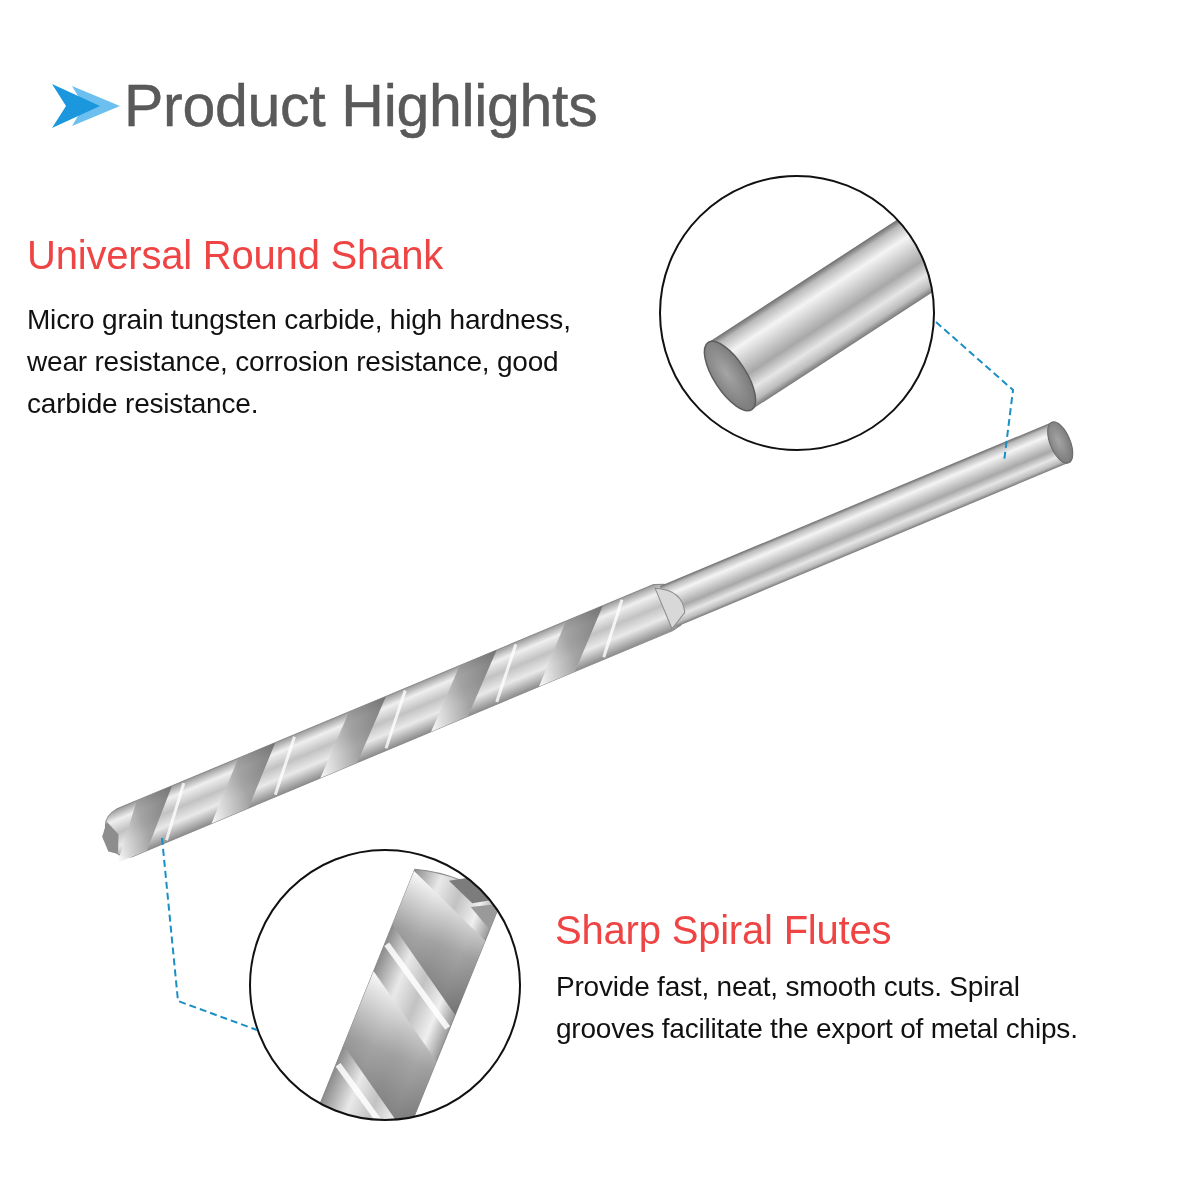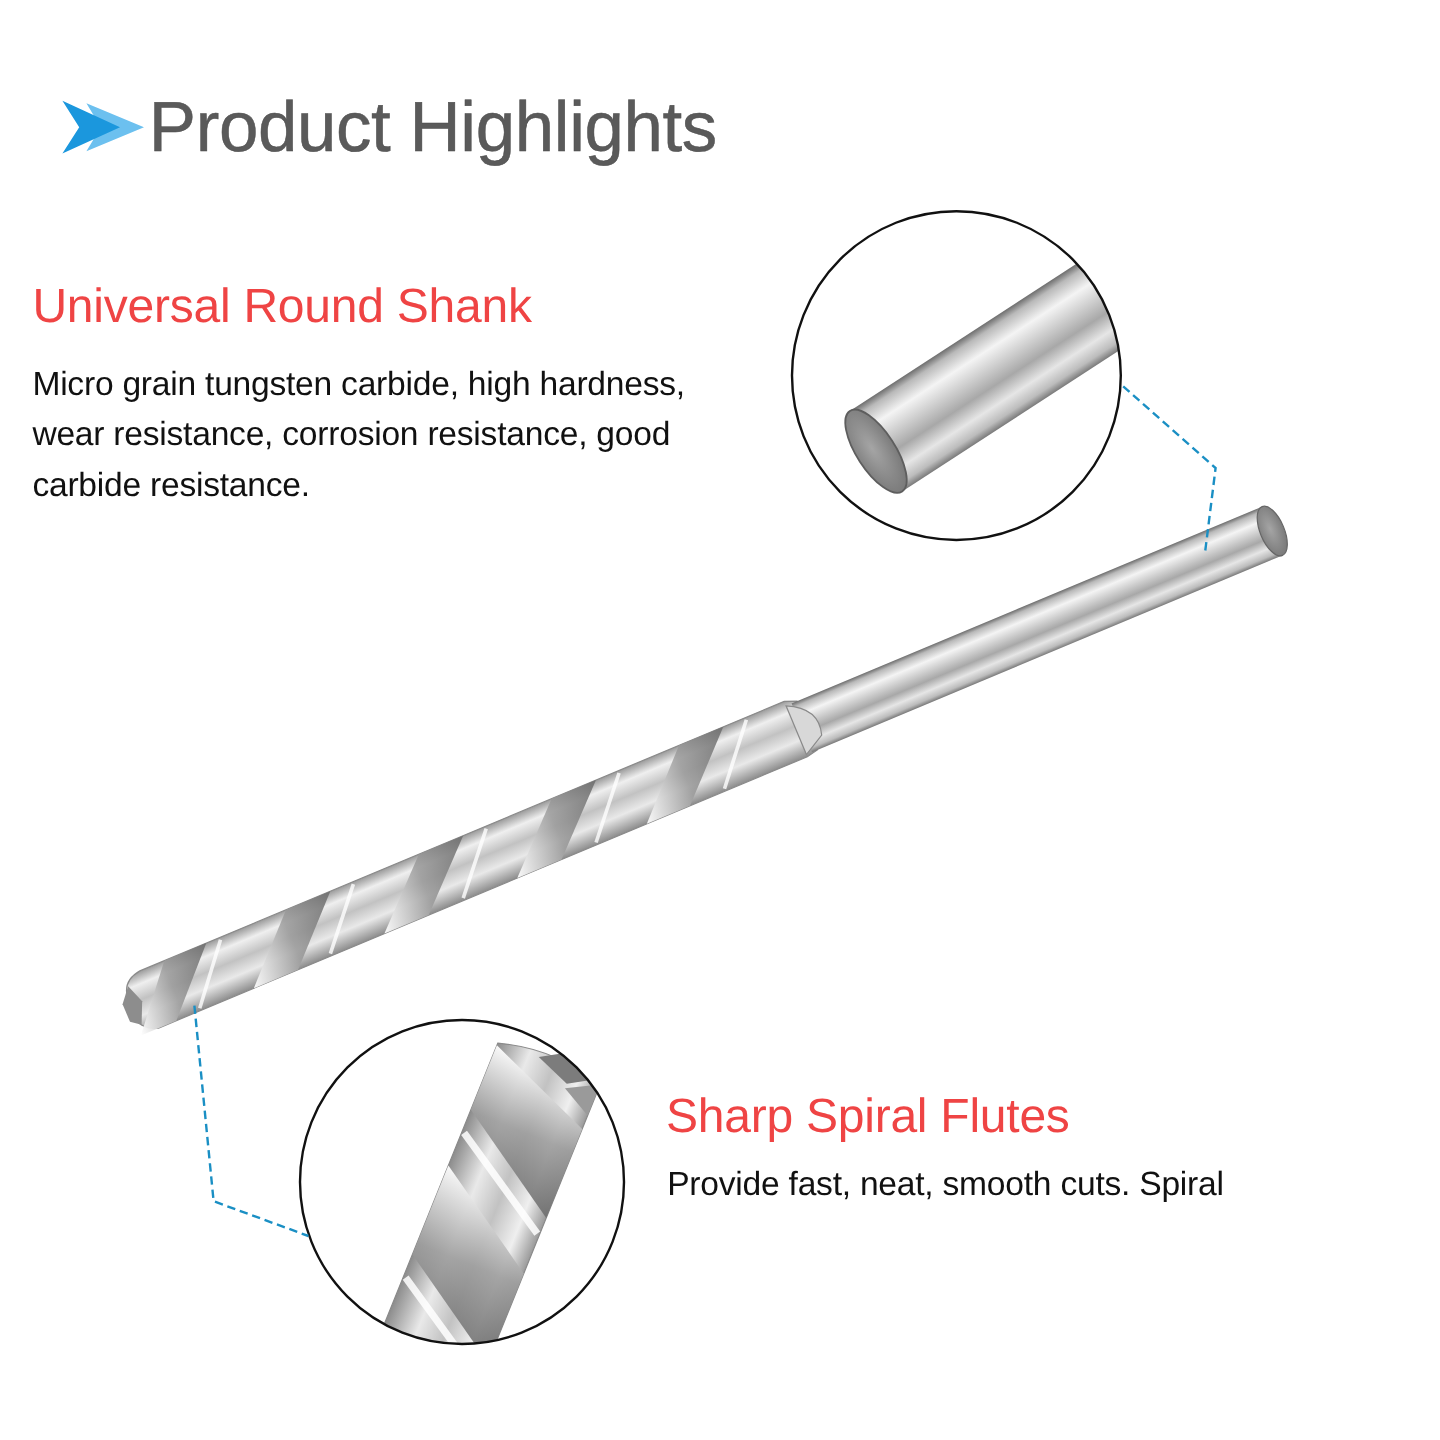--- a/index.html
+++ b/index.html
@@ -163,13 +163,14 @@
 <div class="feature-title" style="left:27px; top:235px;">Universal Round Shank</div>
 <div class="feature-body" style="left:27px; top:299px;">
   <div>Micro grain tungsten carbide, high hardness,</div>
   <div>wear resistance, corrosion resistance, good</div>
   <div>carbide resistance.</div>
 </div>
 
 <div class="feature-title" style="left:555px; top:910px;">Sharp Spiral Flutes</div>
 <div class="feature-body" style="left:556px; top:966px;">
   <div>Provide fast, neat, smooth cuts. Spiral</div>
+  <div>grooves facilitate the export of metal chips.</div>
 </div>
 
 </body></html>

